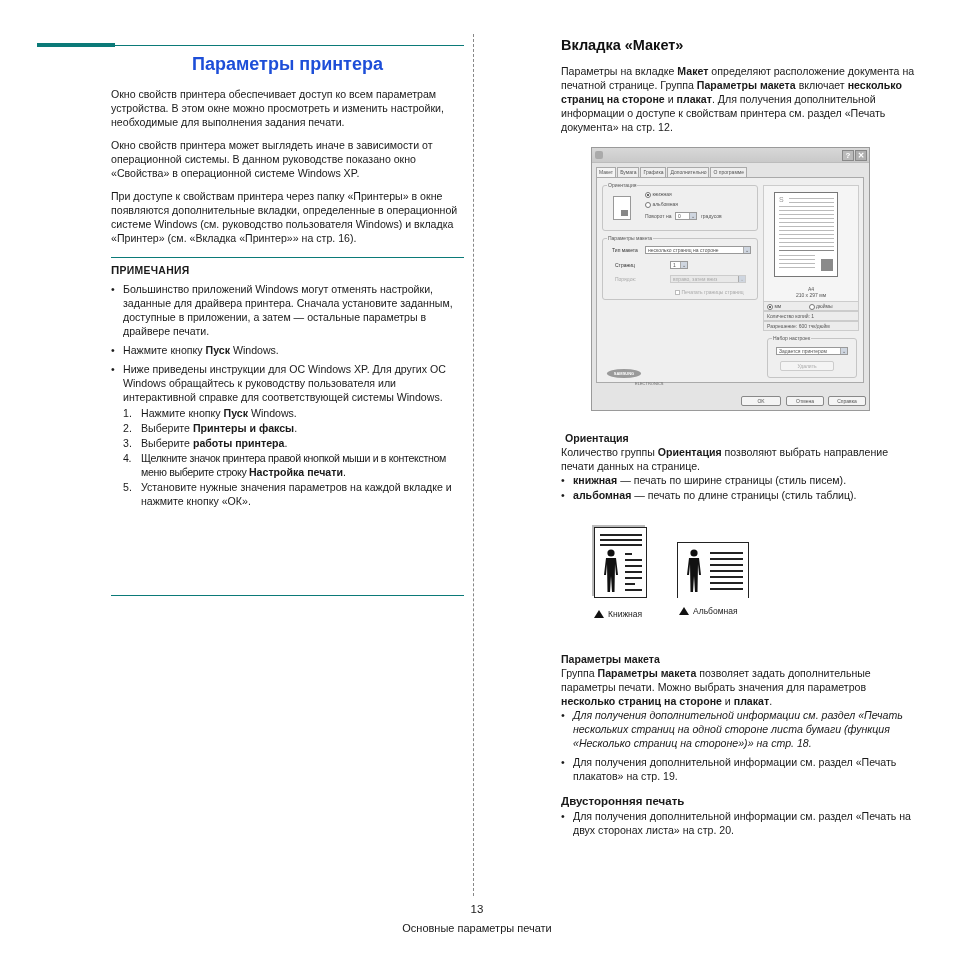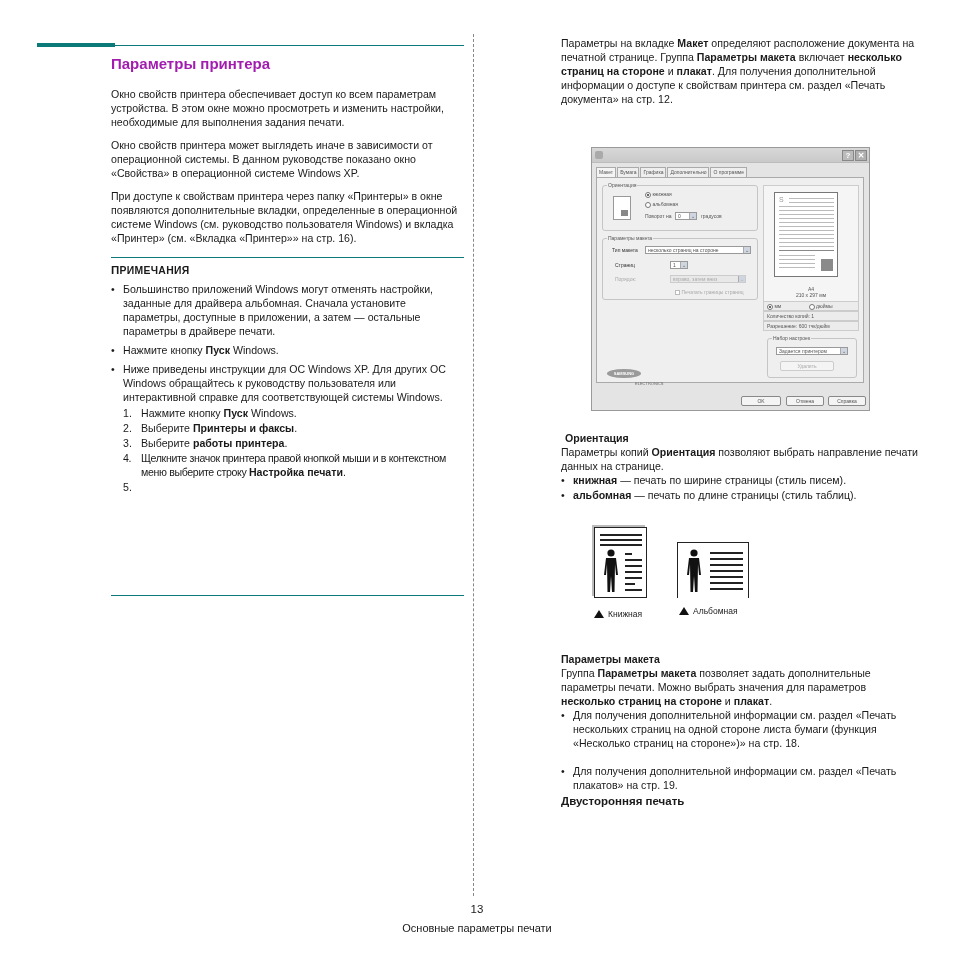--- a/index.html
+++ b/index.html
@@ -8,21 +8,21 @@
   b { font-weight: bold; }
 
   
   .rule-thick { position: absolute; left: 37px; top: 43px; width: 78px; height: 4px; background: #0b7a78; }
   .rule-thin { position: absolute; left: 115px; top: 45px; width: 349px; height: 1px; background: #0b7a78; }
 
   .col-divider { position: absolute; left: 473px; top: 34px; height: 862px; width: 0; border-left: 1px dashed #888; }
 
   
   .left { position: absolute; left: 111px; top: 53px; width: 353px; }
-  .h1 { font-size: 15px; font-weight: bold; line-height: 22px; margin-bottom: 12px; color: #a21caf; }
+  .h1 { font-size: 18px; font-weight: bold; line-height: 22px; margin-bottom: 12px; color: #1d4ed8; text-align: center; }
   .para { margin-bottom: 9px; }
   .notes-rule { height: 1px; background: #0b7a78; margin-top: 12px; margin-bottom: 5px; }
   .notes-title { font-weight: bold; font-size: 10.4px; letter-spacing: 0.3px; margin-bottom: 4px; }
   .notes-title .big { font-size: 11.5px; }
   .bullets { list-style: none; }
   .bullets li { position: relative; padding-left: 12px; margin-bottom: 5px; }
   .bullets li::before { content: "•"; position: absolute; left: 0; top: 0; }
   .steps { list-style: none; margin-left: 12px; margin-top: 2px; }
   .steps li { position: relative; padding-left: 18px; margin-bottom: 1px; }
   .steps .num { position: absolute; left: 0; top: 0; }
@@ -85,35 +85,36 @@
 
 <div class="left">
   <div class="h1">Параметры принтера</div>
   <p class="para">Окно свойств принтера обеспечивает доступ ко всем параметрам устройства. В этом окне можно просмотреть и изменить настройки, необходимые для выполнения задания печати.</p>
   <p class="para">Окно свойств принтера может выглядеть иначе в зависимости от операционной системы. В данном руководстве показано окно «Свойства» в операционной системе Windows XP.</p>
   <p class="para">При доступе к свойствам принтера через папку «Принтеры» в окне появляются дополнительные вкладки, определенные в операционной системе Windows (см. руководство пользователя Windows) и вкладка «Принтер» (см. «Вкладка «Принтер»» на стр. 16).</p>
 
   <div class="notes-rule"></div>
   <div class="notes-title"><span class="big">П</span><span>РИМЕЧАНИЯ</span></div>
   <ul class="bullets">
-    <li>Большинство приложений Windows могут отменять настройки, заданные для драйвера альбомная. Сначала установите параметры, доступные в приложении, а затем — остальные параметры в драйвере печати.</li>
+    <li>Большинство приложений Windows могут отменять настройки, заданные для драйвера принтера. Сначала установите заданным, доступные в приложении, а затем — остальные параметры в драйвере печати.</li>
     <li><span>Нажмите кнопку </span><b>Пуск</b><span> Windows.</span></li>
     <li style="margin-bottom:2px;"><span>Ниже приведены инструкции для ОС Windows XP. Для других ОС Windows обращайтесь к руководству пользователя или интерактивной справке для соответствующей системы Windows.</span></li>
   </ul>
   <ol class="steps">
     <li><span class="num">1.</span><span>Нажмите кнопку </span><b>Пуск</b><span> Windows.</span></li>
     <li><span class="num">2.</span><span>Выберите </span><b>Принтеры и факсы</b><span>.</span></li>
     <li><span class="num">3.</span><span>Выберите </span><b>работы принтера</b><span>.</span></li>
     <li style="letter-spacing:-0.35px;"><span class="num">4.</span><span>Щелкните значок принтера правой кнопкой мыши и в контекстном меню выберите строку </span><b style="letter-spacing:0;">Настройка печати</b><span>.</span></li>
-    <li><span class="num">5.</span></li>
+    <li><span class="num">5.</span><span>Установите нужные значения параметров на каждой вкладке и нажмите кнопку «ОК».</span></li>
   </ol>
 </div>
 <div class="bottom-rule"></div>
 
 <div class="right">
+  <div class="h2">Вкладка «Макет»</div>
   <p class="para"><span>Параметры на вкладке </span><b>Макет</b><span> определяют расположение документа на печатной странице. Группа </span><b>Параметры макета</b><span> включает </span><b>несколько страниц на стороне</b><span> и </span><b>плакат</b><span>. Для получения дополнительной информации о доступе к свойствам принтера см. раздел «Печать документа» на стр. 12.</span></p>
 </div>
 
 <div class="dlg">
   <div class="dlg-title">
     <span class="ico"></span>
     <span class="btn help">?</span>
     <span class="btn close">✕</span>
   </div>
   <div class="tabs">
@@ -187,21 +188,21 @@
     <span class="samsung">SAMSUNG</span>
     <span class="electronics">ELECTRONICS</span>
   </div>
   <span class="dlg-btn" style="left:149px; top:248px; width:40px;">OK</span>
   <span class="dlg-btn" style="left:194px; top:248px; width:38px;">Отмена</span>
   <span class="dlg-btn" style="left:236px; top:248px; width:38px;">Справка</span>
 </div>
 
 <div style="position:absolute; left:561px; top:431px; width:360px;">
   <div class="sub" style="margin-left:4px;">Ориентация</div>
-  <p><span>Параметры копий </span><b>Ориентация</b><span> позволяют выбрать направление печати данных на странице.</span></p>
+  <p><span>Количество группы </span><b>Ориентация</b><span> позволяют выбрать направление печати данных на странице.</span></p>
   <ul class="bullets">
     <li style="margin-bottom:1px;"><b>книжная</b><span> — печать по ширине страницы (стиль писем).</span></li>
     <li style="margin-bottom:1px;"><b>альбомная</b><span> — печать по длине страницы (стиль таблиц).</span></li>
   </ul>
 </div>
 
 <div class="fig-portrait">
   <span class="hline" style="left:5px; top:6px; width:42px;"></span>
   <span class="hline" style="left:5px; top:11px; width:42px;"></span>
   <span class="hline" style="left:5px; top:16px; width:42px;"></span>
@@ -231,23 +232,26 @@
     <path d="M4 9 H14 L16 26 H14 L13 15 L12.5 43 H10 L9 27 L8 43 H5.5 L5 15 L4 26 H2 Z" fill="#111"></path>
   </svg>
 </div>
 <div class="cap" style="left:594px; top:607px;"><span class="tri"></span><span>Книжная</span></div>
 <div class="cap" style="left:679px; top:604px;"><span class="tri"></span><span>Альбомная</span></div>
 
 <div style="position:absolute; left:561px; top:652px; width:360px;">
   <div class="sub">Параметры макета</div>
   <p><span>Группа </span><b>Параметры макета</b><span> позволяет задать дополнительные параметры печати. Можно выбрать значения для параметров </span><b>несколько страниц на стороне</b><span> и </span><b>плакат</b><span>.</span></p>
   <ul class="bullets">
-    <li style="margin-bottom:14px;">Для получения дополнительной информации см. раздел «Печать нескольких страниц на одной стороне листа бумаги (функция «Несколько страниц на стороне»)» на стр. 18.</li>
+    <li style="margin-bottom:5px;font-style:italic;">Для получения дополнительной информации см. раздел «Печать нескольких страниц на одной стороне листа бумаги (функция «Несколько страниц на стороне»)» на стр. 18.</li>
     <li style="margin-bottom:1px;">Для получения дополнительной информации см. раздел «Печать плакатов» на стр. 19.</li>
   </ul>
 </div>
 
 <div style="position:absolute; left:561px; top:794px; width:360px;">
   <div class="sub" style="font-size:11.5px;">Двусторонняя печать</div>
+  <ul class="bullets" style="margin-top:1px;">
+    <li>Для получения дополнительной информации см. раздел «Печать на двух сторонах листа» на стр. 20.</li>
+  </ul>
 </div>
 
 <div class="footer-num">13</div>
 <div class="footer-title">Основные параметры печати</div>
 
 </body></html>

